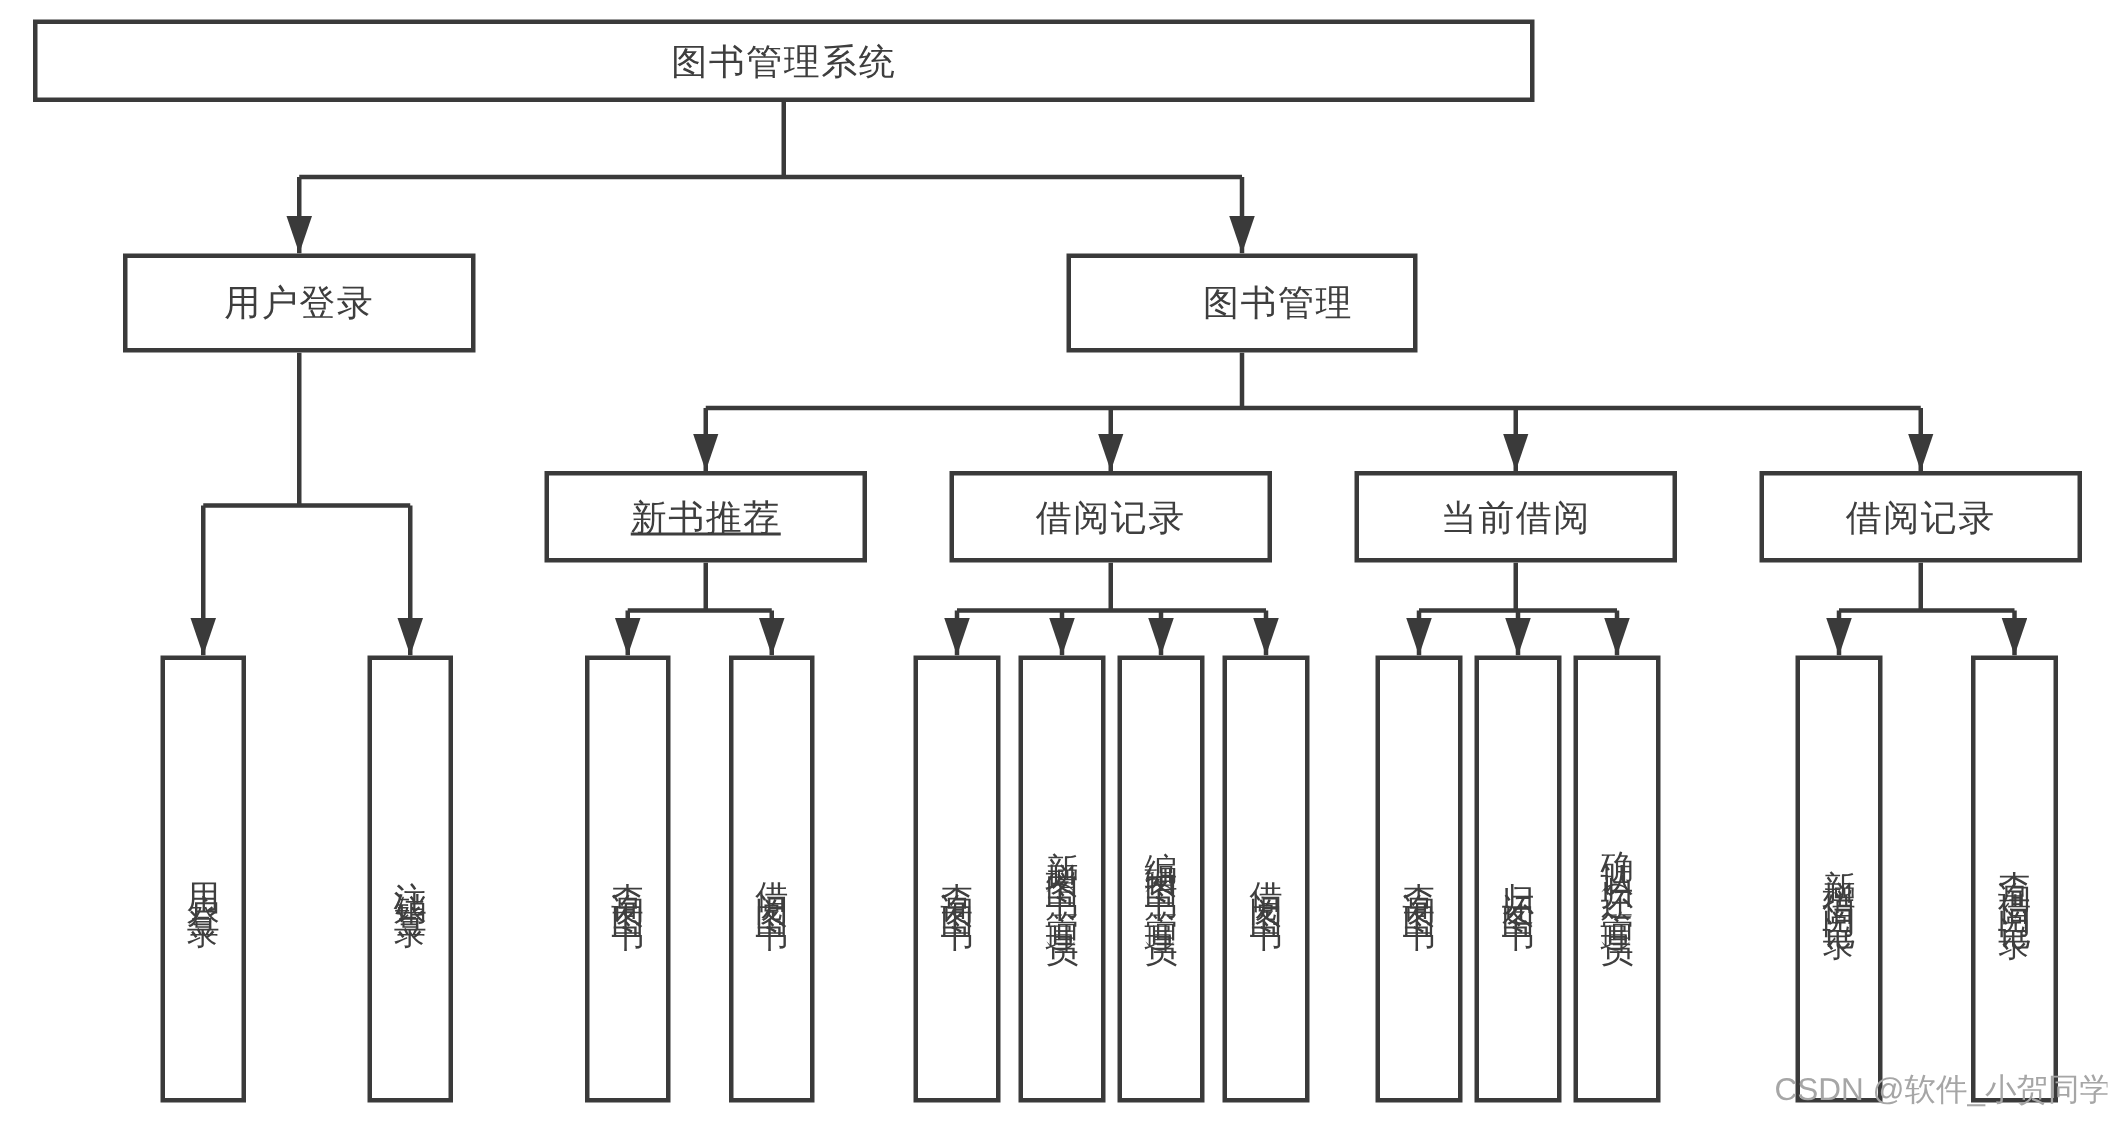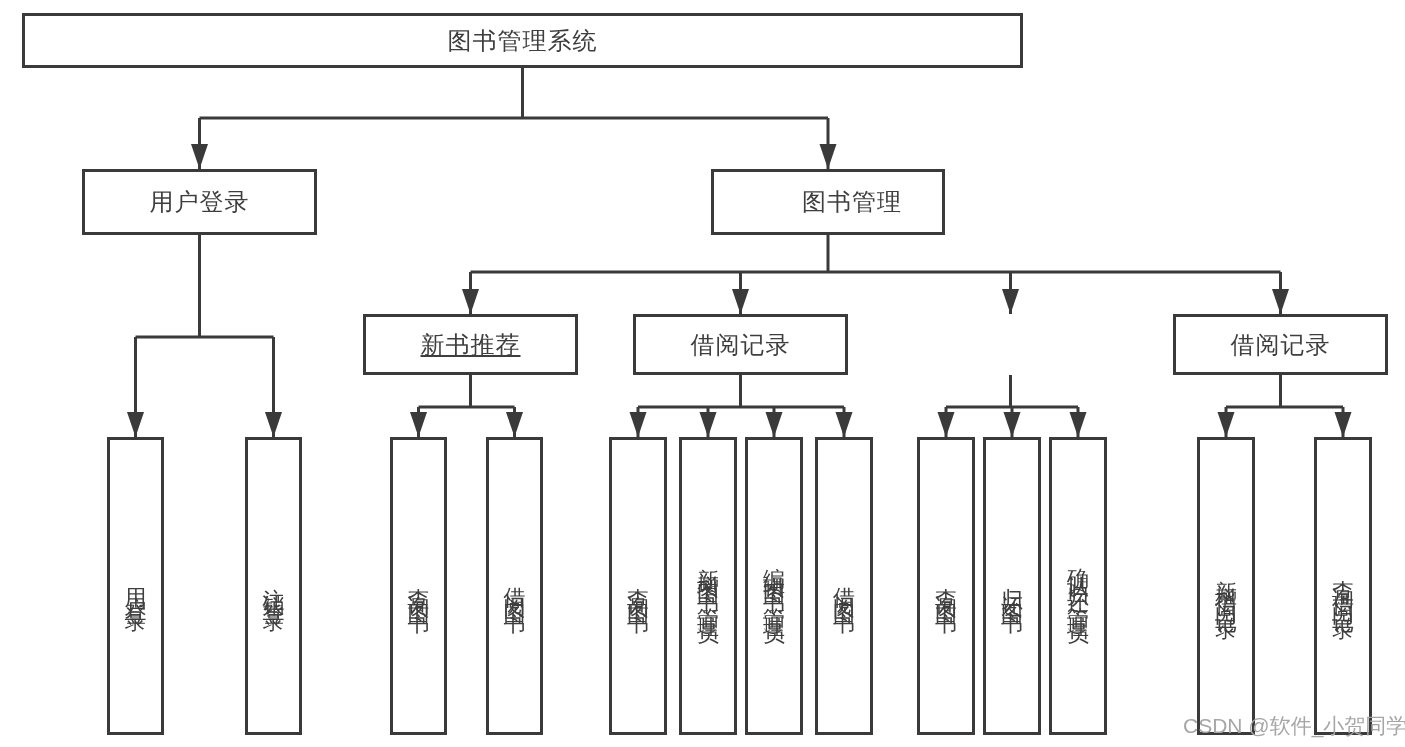--- a/index.html
+++ b/index.html
@@ -115,20 +115,23 @@
   <div class="node" style="left:711px; top:169px; width:234px; height:66px;padding-left:48px;">
     <span class="hlabel">图书管理</span>
   </div>
 
   <div class="node" style="left:363px; top:314px; width:215px; height:61px;text-decoration:underline;">
     <span class="hlabel">新书推荐</span>
   </div>
   <div class="node" style="left:633px; top:314px; width:215px; height:61px;">
     <span class="hlabel">借阅记录</span>
   </div>
+  <div class="node" style="left:903px; top:314px; width:215px; height:61px;">
+    <span class="hlabel">当前借阅</span>
+  </div>
   <div class="node" style="left:1173px; top:314px; width:215px; height:61px;">
     <span class="hlabel">借阅记录</span>
   </div>
 
   <div class="node vbox" style="left:107px; width:57px;">
     <span class="vtext">用户登录</span>
   </div>
   <div class="node vbox" style="left:245px; width:57px;">
     <span class="vtext">注销登录</span>
   </div>

